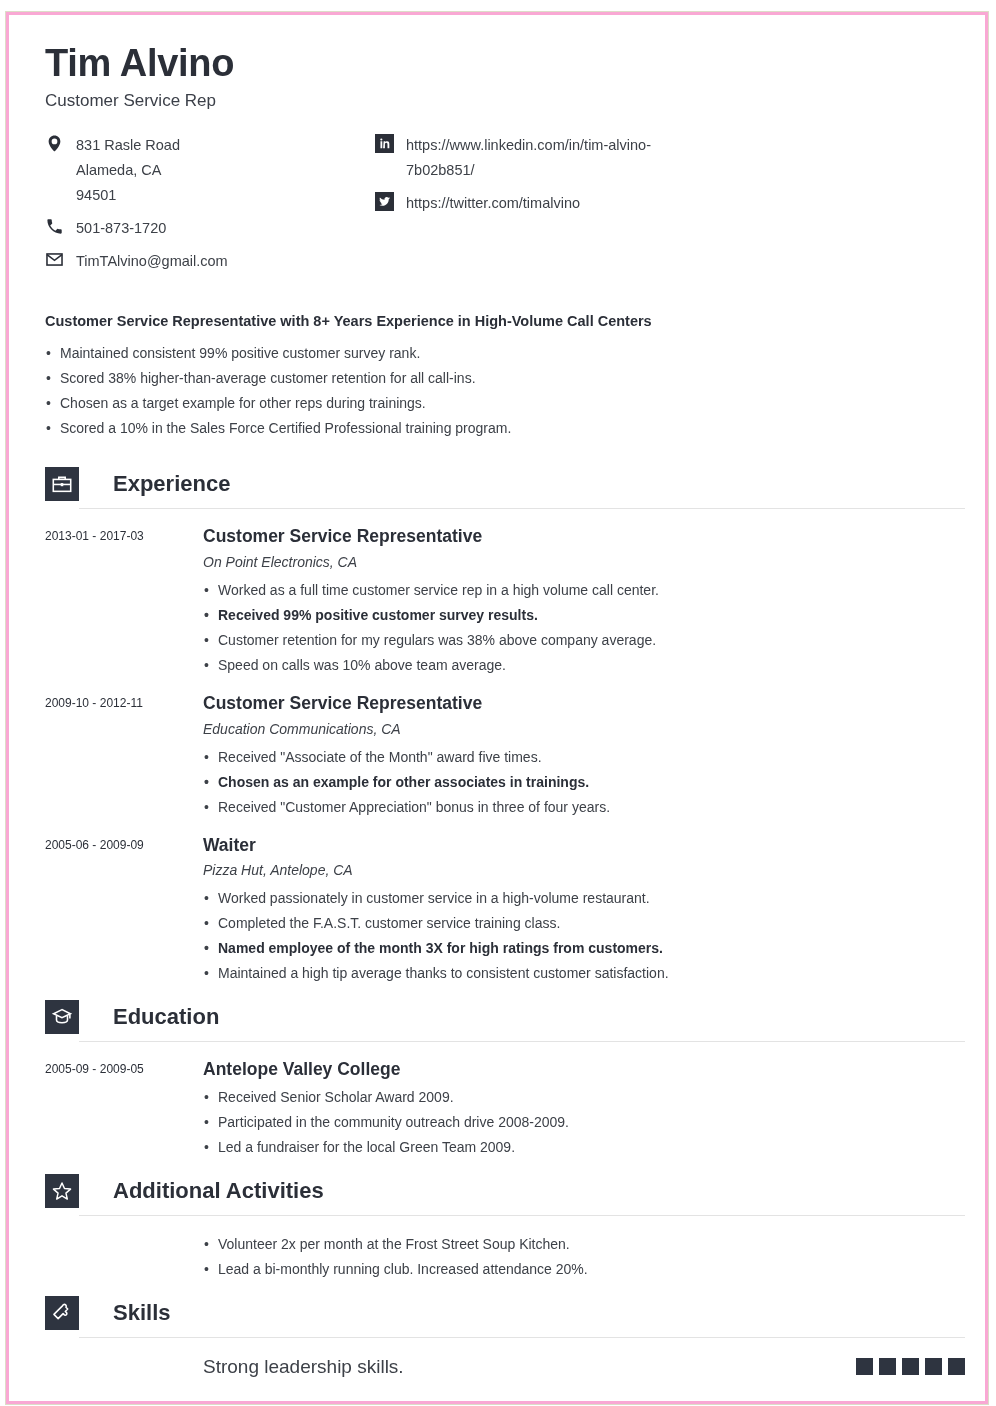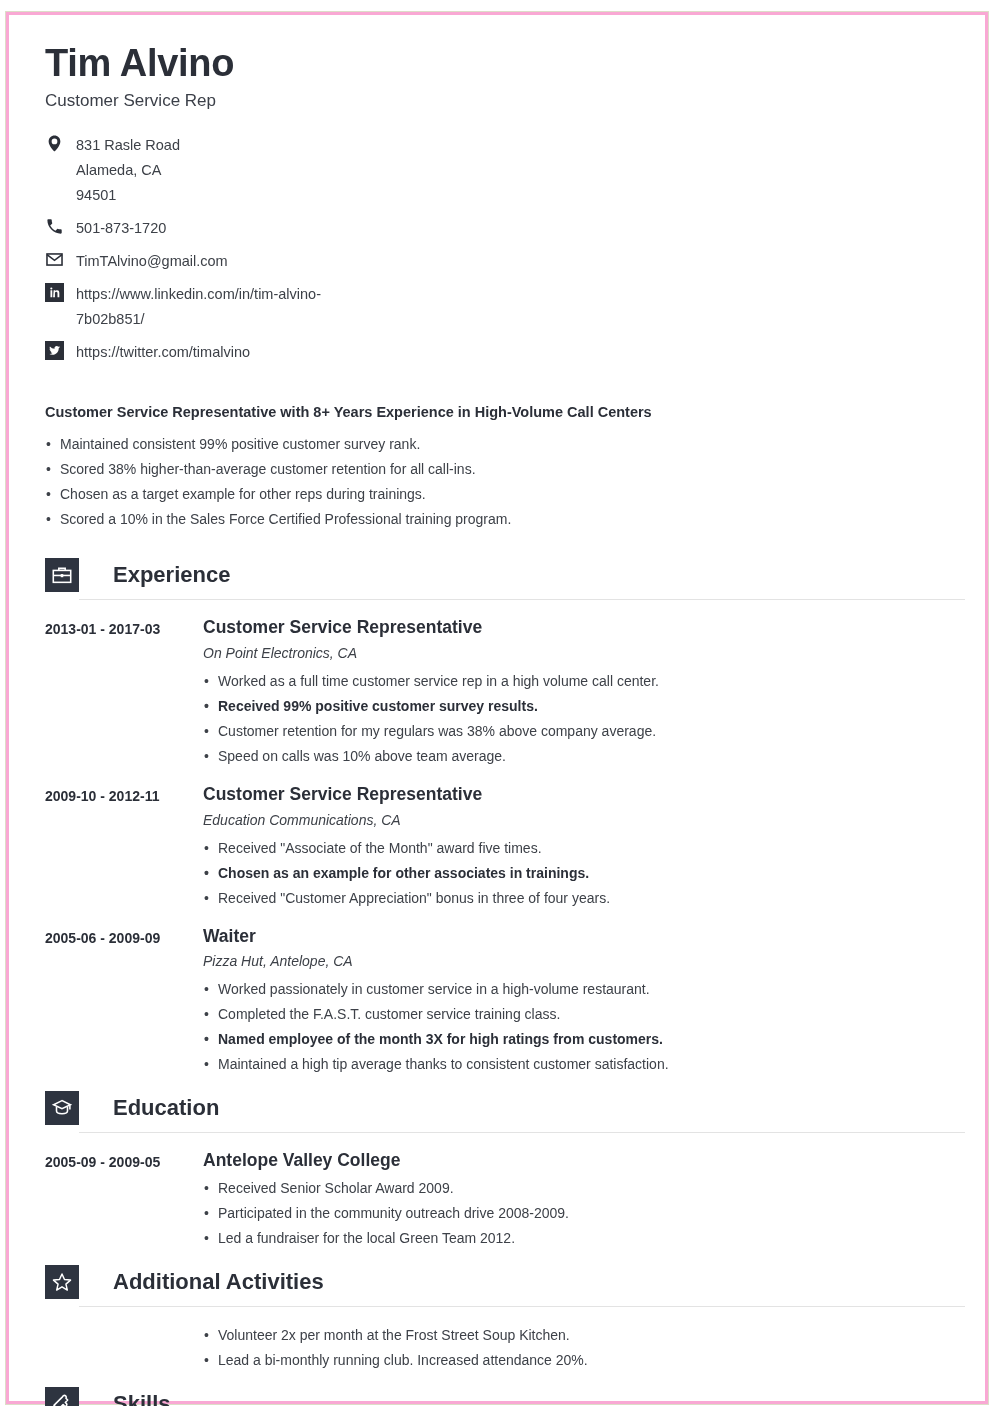--- a/index.html
+++ b/index.html
@@ -57,21 +57,20 @@
     color: #3b3f48;
     font-weight: normal;
     margin: 0 0 22px 0;
     line-height: 1.2;
   }
 
   
   .contact-wrap {
     display: flex;
     margin-bottom: 30px;
-    flex-direction: column;
   }
   .contact-col-left { width: 330px; }
   .contact-col-right { flex: 1; }
 
   .contact-row {
     display: flex;
     align-items: flex-start;
     margin-bottom: 8px;
   }
   .contact-icon {
@@ -163,22 +162,22 @@
   }
 
   
   .entry {
     display: flex;
     margin-bottom: 14px;
   }
   .entry-dates {
     width: 158px;
     flex: 0 0 158px;
-    font-size: 14px;
-    font-weight: bold;
+    font-size: 12px;
+    font-weight: normal;
     color: #2b2f38;
     padding-top: 4px;
     line-height: 1.3;
   }
   .entry-body { flex: 1; }
   .entry-role {
     font-size: 17.5px;
     font-weight: bold;
     color: #2b2f38;
     line-height: 1.3;
@@ -371,21 +370,21 @@
       </div>
       <div class="section-rule"></div>
 
       <div class="entry">
         <div class="entry-dates">2005-09 - 2009-05</div>
         <div class="entry-body">
           <div class="entry-role">Antelope Valley College</div>
           <ul class="bullets">
             <li>Received Senior Scholar Award 2009.</li>
             <li>Participated in the community outreach drive 2008-2009.</li>
-            <li>Led a fundraiser for the local Green Team 2012.</li>
+            <li>Led a fundraiser for the local Green Team 2009.</li>
           </ul>
         </div>
       </div>
     </div>
 
     <div class="section">
       <div class="section-head">
         <span class="section-badge">
           <svg viewBox="0 0 24 24" fill="none" stroke="currentColor" stroke-width="1.6" stroke-linejoin="round">
             <path d="M12 3.2l2.7 6.1 6.6.6-5 4.4 1.5 6.5-5.8-3.5-5.8 3.5L7.7 14.3l-5-4.4 6.6-.6z"></path>

